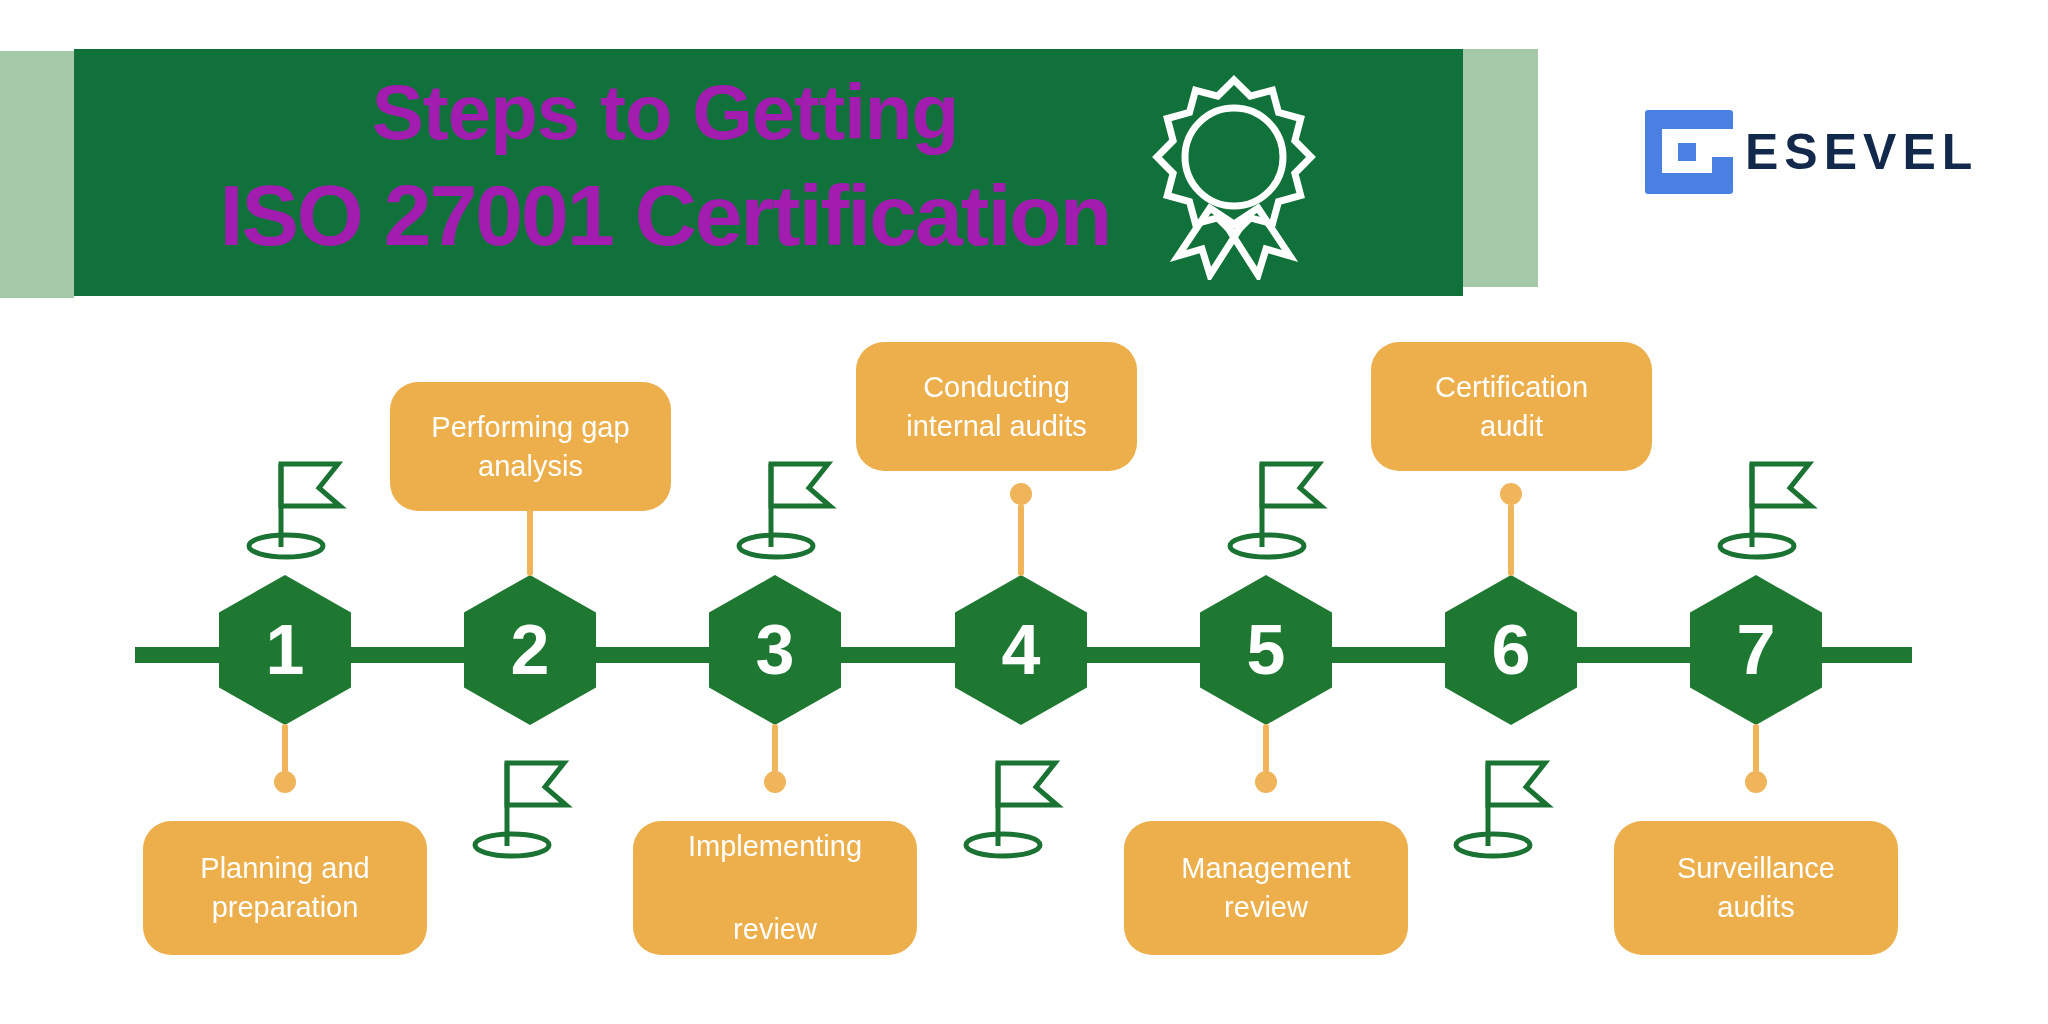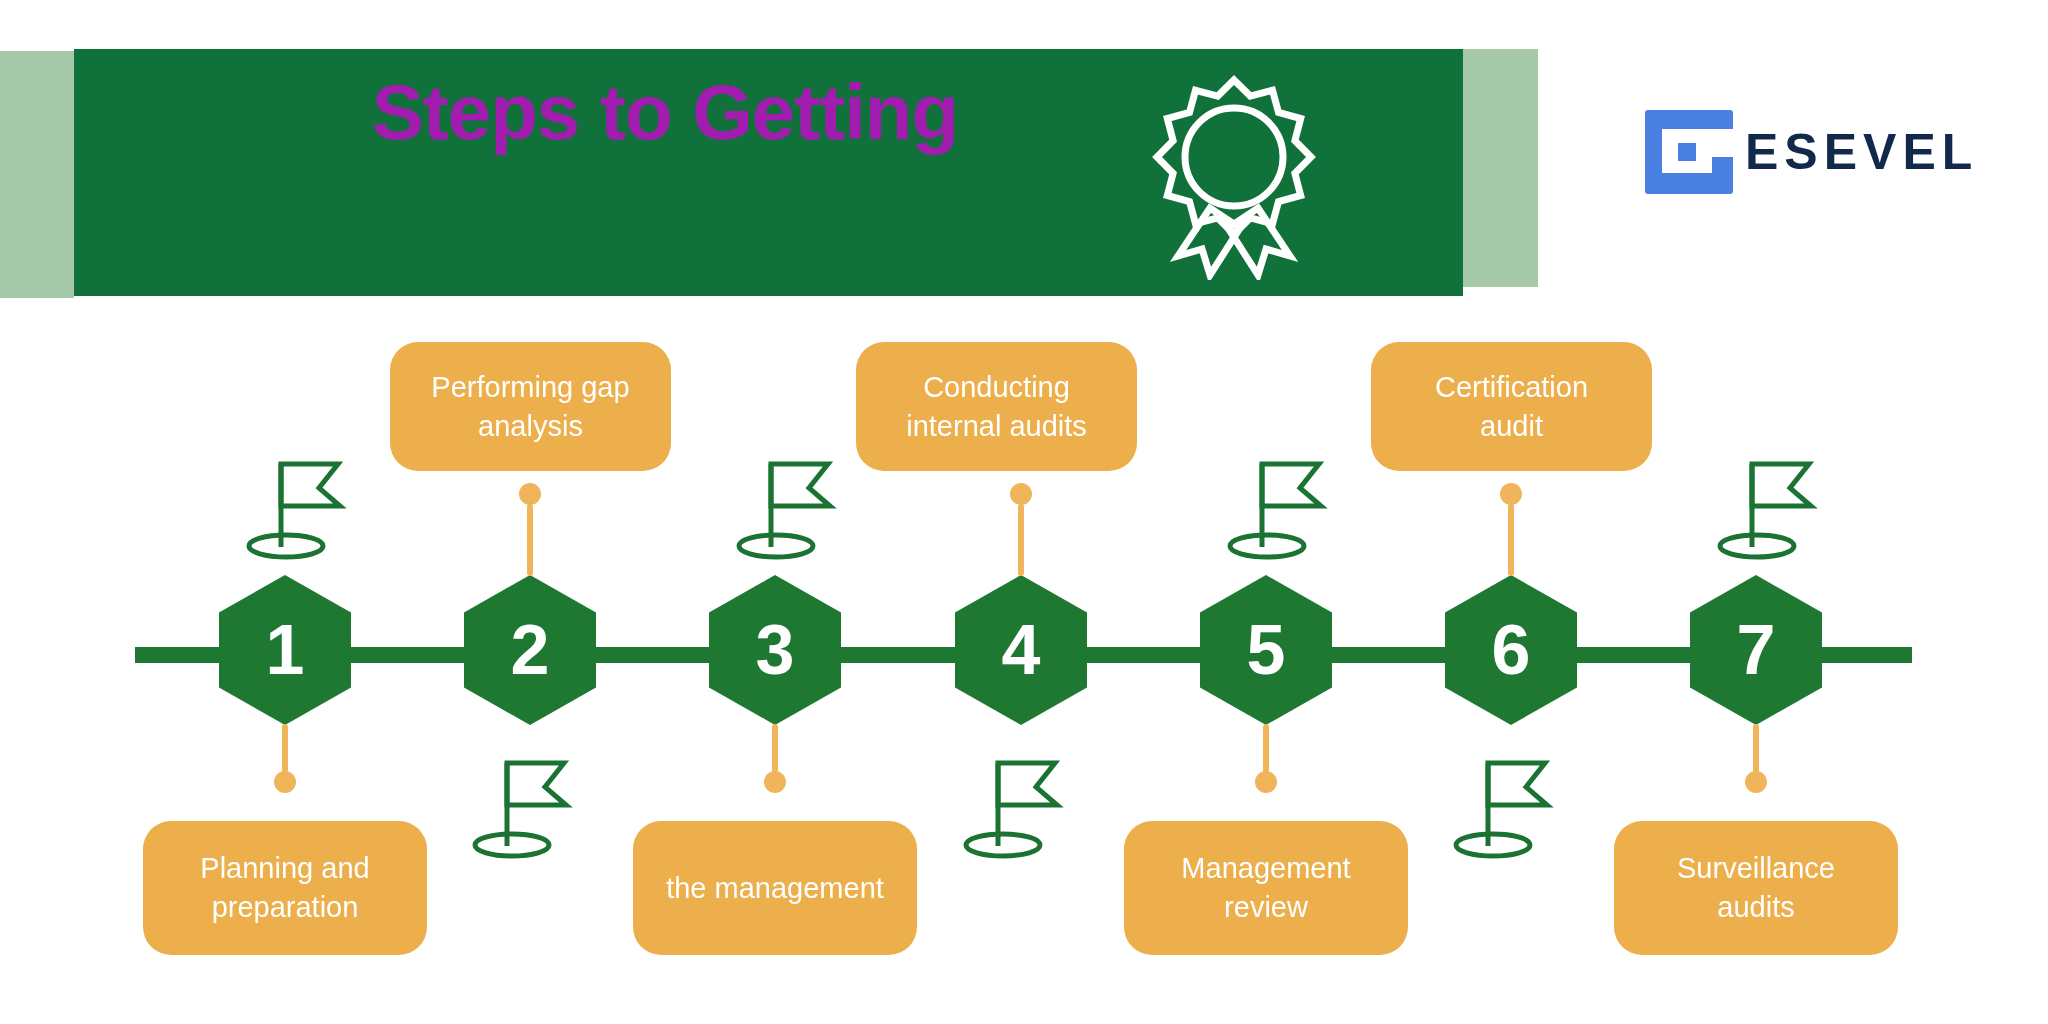--- a/index.html
+++ b/index.html
@@ -47,20 +47,21 @@
 </style>
 </head>
 <body>
 
 <div class="abs banner-strip-left"></div>
 <div class="abs banner-main"></div>
 <div class="abs banner-strip-right"></div>
 
 <div class="abs title-wrap">
   <div class="title-line1">Steps to Getting</div>
+  <div class="title-line2">ISO 27001 Certification</div>
 </div>
 
 <svg class="abs award-svg" width="180" height="220" viewBox="0 0 180 220">
   <g stroke="#FFFFFF" stroke-width="7" fill="none" stroke-linejoin="miter">
     <polygon points="84,20 100.3,36.1 122.5,30.3 128.5,52.5 150.7,58.5 144.9,80.7 161,97 144.9,113.3 150.7,135.5 128.5,141.5 122.5,163.7 100.3,157.9 84,174 67.7,157.9 45.5,163.7 39.5,141.5 17.3,135.5 23.1,113.3 7,97 23.1,80.7 17.3,58.5 39.5,52.5 45.5,30.3 67.7,36.1"></polygon>
     <circle cx="84" cy="97" r="49"></circle>
     <path d="M60,148 L28,196 L52,189 L60,215 L90,168 Z"></path>
     <path d="M108,148 L140,196 L116,189 L108,215 L78,168 Z"></path>
   </g>
 </svg>
@@ -141,40 +142,39 @@
     <line x1="36" y1="3" x2="36" y2="86"></line>
     <path d="M36,3 L93,3 L74,27 L95,45 L36,45 Z"></path>
     <ellipse cx="41" cy="85" rx="37" ry="11"></ellipse>
   </svg>
 <svg class="abs flag-svg" style="left:1452px;top:760px;" viewBox="0 0 110 100">
     <line x1="36" y1="3" x2="36" y2="86"></line>
     <path d="M36,3 L93,3 L74,27 L95,45 L36,45 Z"></path>
     <ellipse cx="41" cy="85" rx="37" ry="11"></ellipse>
   </svg>
 
-<div class="abs step-box top" style="left:390px;">
+<div class="abs step-box top" style="left:390px;margin-top:40px;">
   <span>Performing gap</span>
   <span>analysis</span>
 </div>
 <div class="abs step-box top" style="left:856px;">
   <span>Conducting</span>
   <span>internal audits</span>
 </div>
 <div class="abs step-box top" style="left:1371px;">
   <span>Certification</span>
   <span>audit</span>
 </div>
 
 <div class="abs step-box bottom" style="left:143px;">
   <span>Planning and</span>
   <span>preparation</span>
 </div>
 <div class="abs step-box bottom" style="left:633px;gap:44px;">
   <span>Implementing</span>
-  <span>the management</span>
   <span>review</span>
 </div>
 <div class="abs step-box bottom" style="left:1124px;">
   <span>Management</span>
   <span>review</span>
 </div>
 <div class="abs step-box bottom" style="left:1614px;">
   <span>Surveillance</span>
   <span>audits</span>
 </div>

